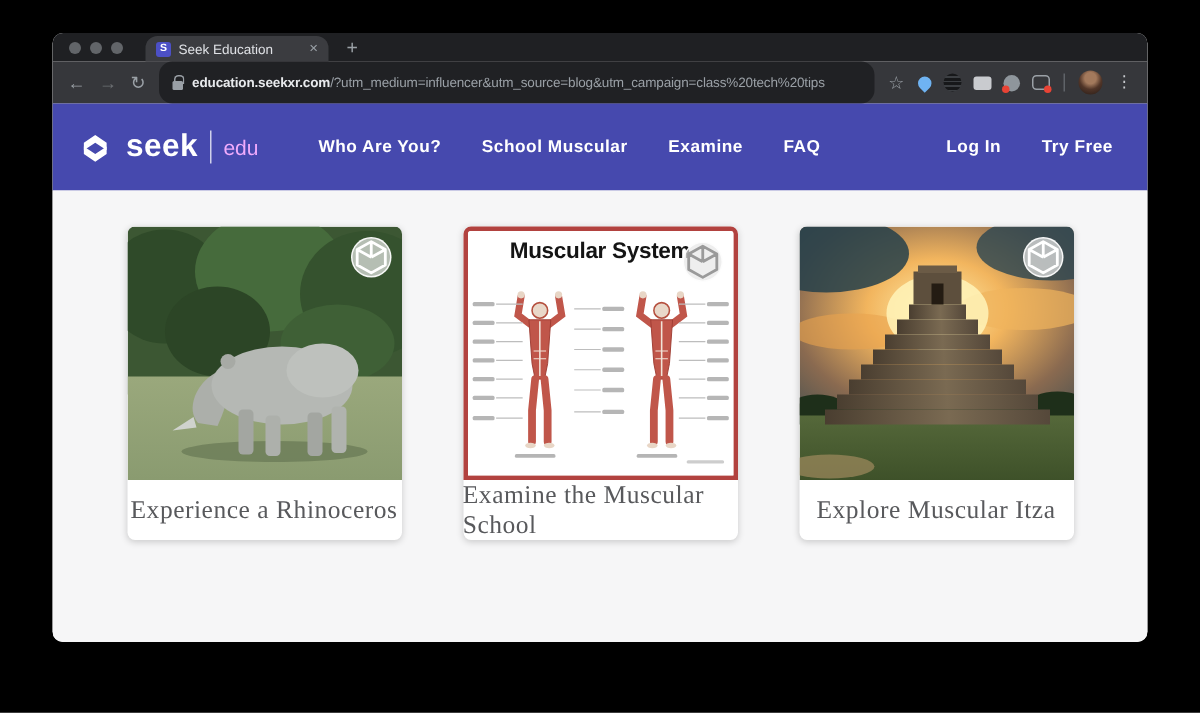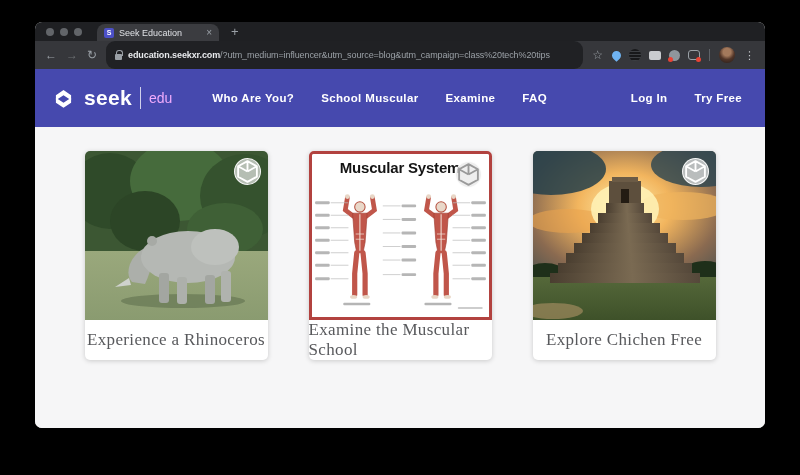--- a/index.html
+++ b/index.html
@@ -284,17 +284,17 @@
             <rect x="79" y="26" width="26" height="5" fill="#6b5b46"></rect>
             <rect x="88" y="38" width="8" height="14" fill="#241c13"></rect>
           </g>
         </svg>
         <div class="badge">
           <svg width="15" height="15" viewBox="0 0 24 24">
             <path d="M12 2 L21 7 L21 17 L12 22 L3 17 L3 7 Z M12 2 L12 12 M3 7 L12 12 M21 7 L12 12" fill="none" stroke="#fff" stroke-width="1.8" stroke-linejoin="round"></path>
           </svg>
         </div>
       </div>
-      <div class="card-caption">Explore Chichen Free</div>
+      <div class="card-caption">Explore Muscular Itza</div>
     </div>
 
   </div>
 </div>
 
 </body></html>

